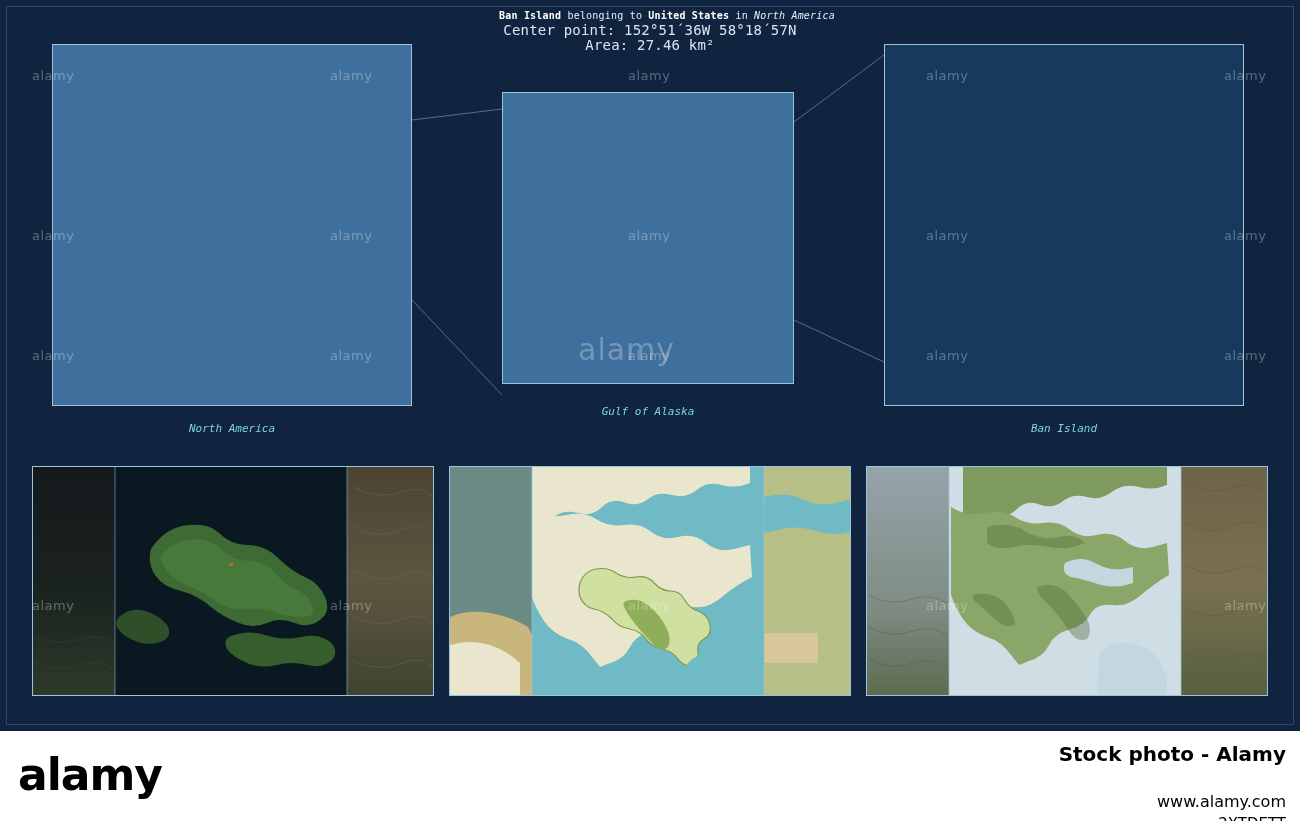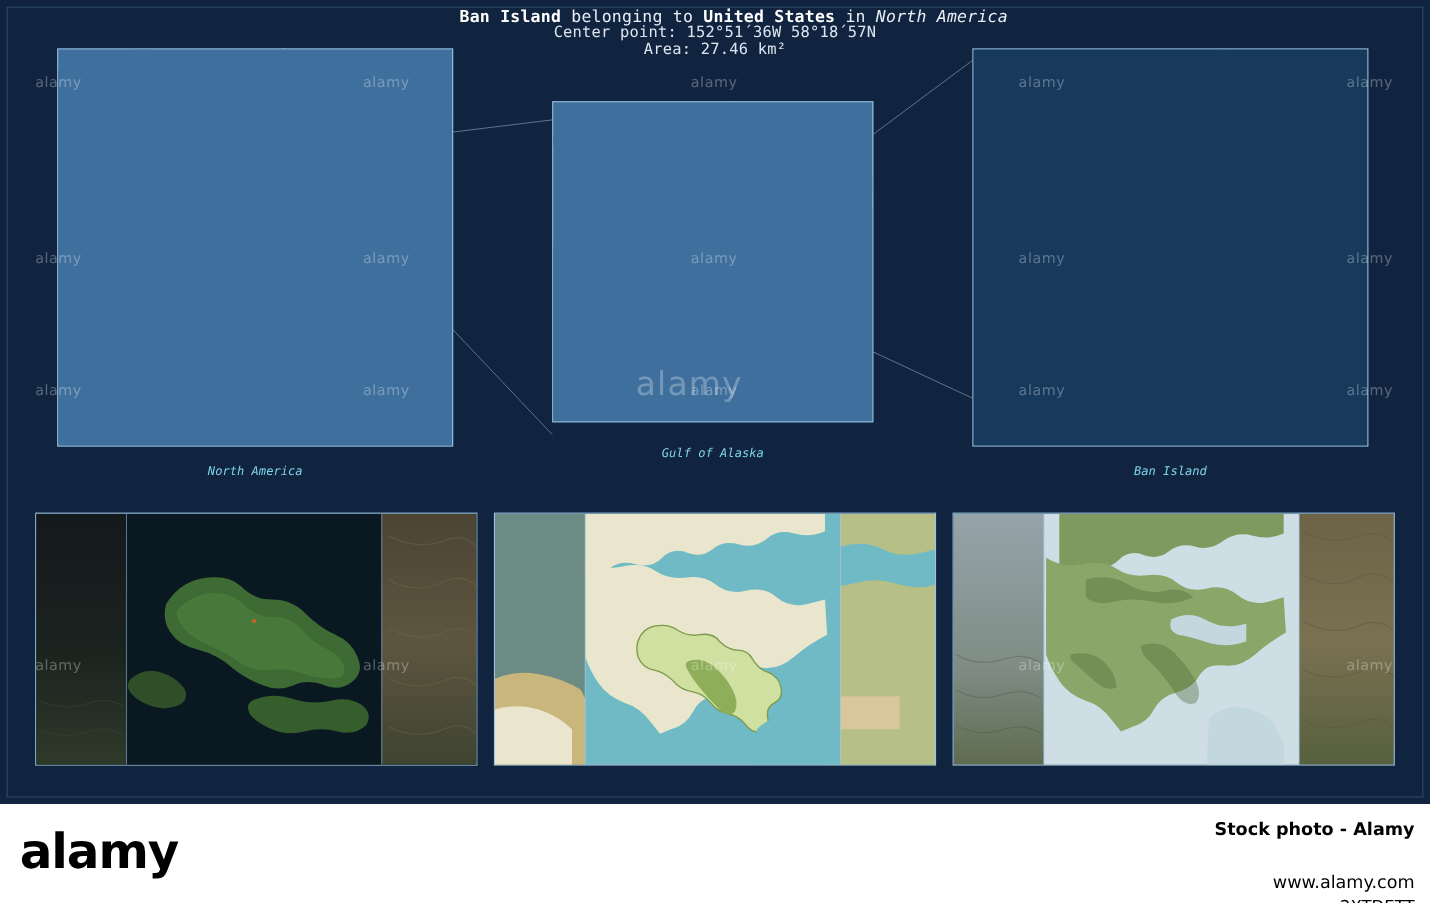--- a/index.html
+++ b/index.html
@@ -20,21 +20,21 @@
     box-sizing:border-box;
     pointer-events:none;
   }
 
   
   .header{
     position:absolute;left:0;top:8px;width:1300px;
     text-align:center;color:#e8eef5;
     font-size:11px;line-height:15px;letter-spacing:0.2px;
   }
-  .header .line1{font-size:15px;margin-left:34px;}
+  .header .line1{font-size:10px;margin-left:34px;}
   .header .b{font-weight:bold;color:#ffffff;}
   .header .i{font-style:italic;}
   .header .line2,.header .line3{font-size:14px;color:#dce5ef;}
 
   
   .panel{position:absolute;}
 
   .scalebar{
     position:absolute;
     color:#cfdbe8;font-size:10px;
@@ -100,21 +100,21 @@
     position:absolute;left:18px;top:18px;
     font-family:"DejaVu Sans", sans-serif;
     font-weight:bold;font-size:44px;color:#000;
     letter-spacing:-1px;
   }
   .footer-right{
     position:absolute;right:14px;top:12px;text-align:right;
     font-family:"DejaVu Sans", sans-serif;
     color:#000;
   }
-  .footer-right .l1{font-size:16px;font-weight:bold;line-height:22px;}
+  .footer-right .l1{font-size:20px;font-weight:bold;line-height:22px;}
   .footer-right .l2{font-size:16px;line-height:22px;margin-top:26px;}
   .footer-right .l3{font-size:15px;line-height:22px;}
 </style>
 </head>
 <body>
 
 <div class="figure">
   <div class="frame-border"></div>
 
   <div class="header">

